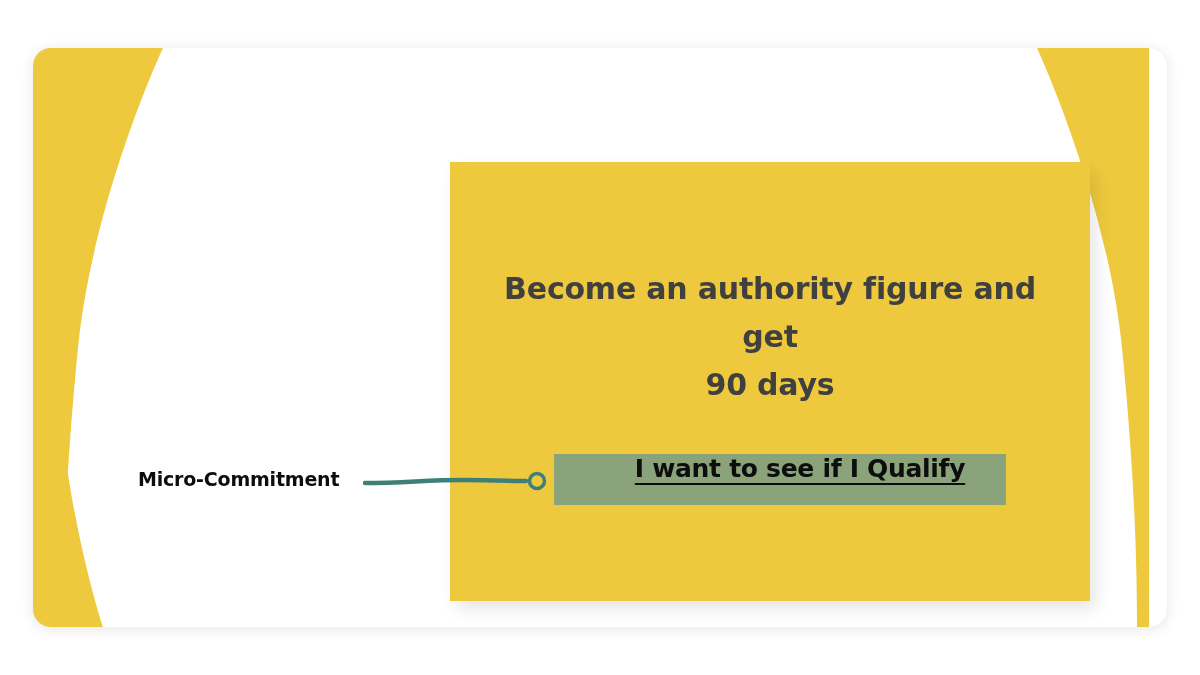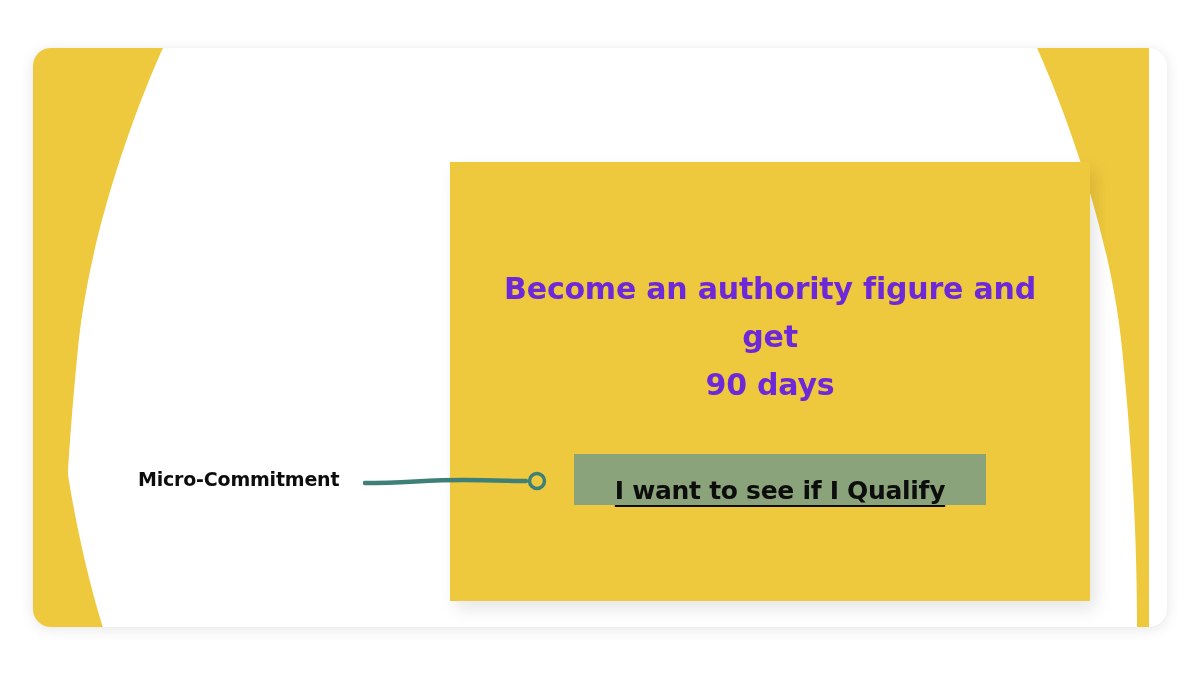--- a/index.html
+++ b/index.html
@@ -60,39 +60,40 @@
     box-sizing: border-box;
     padding: 0;
   }
 
   #card-heading {
     position: absolute;
     left: 40px;
     top: 103px;
     width: 560px;
     text-align: center;
-    color: #6d28d9;
+    color: #404040;
     font-family: "DejaVu Sans", sans-serif;
     font-size: 30px;
     font-weight: bold;
     line-height: 48px;
     letter-spacing: -0.2px;
   }
 
   #cta-button {
     position: absolute;
-    left: 124px;
+    left: 104px;
     top: 292px;
     width: 412px;
     height: 51px;
     background: #8AA37A;
     display: flex;
-    align-items: flex-end;
+    align-items: flex-start;
     justify-content: center;
     cursor: pointer;
+    padding-left: 40px;
   }
   #cta-label {
     color: #0d0d0d;
     font-family: "DejaVu Sans", sans-serif;
     font-size: 25px;
     font-weight: bold;
     letter-spacing: -0.3px;
     text-decoration: underline;
     text-underline-offset: 6px;
     text-decoration-thickness: 2px;

